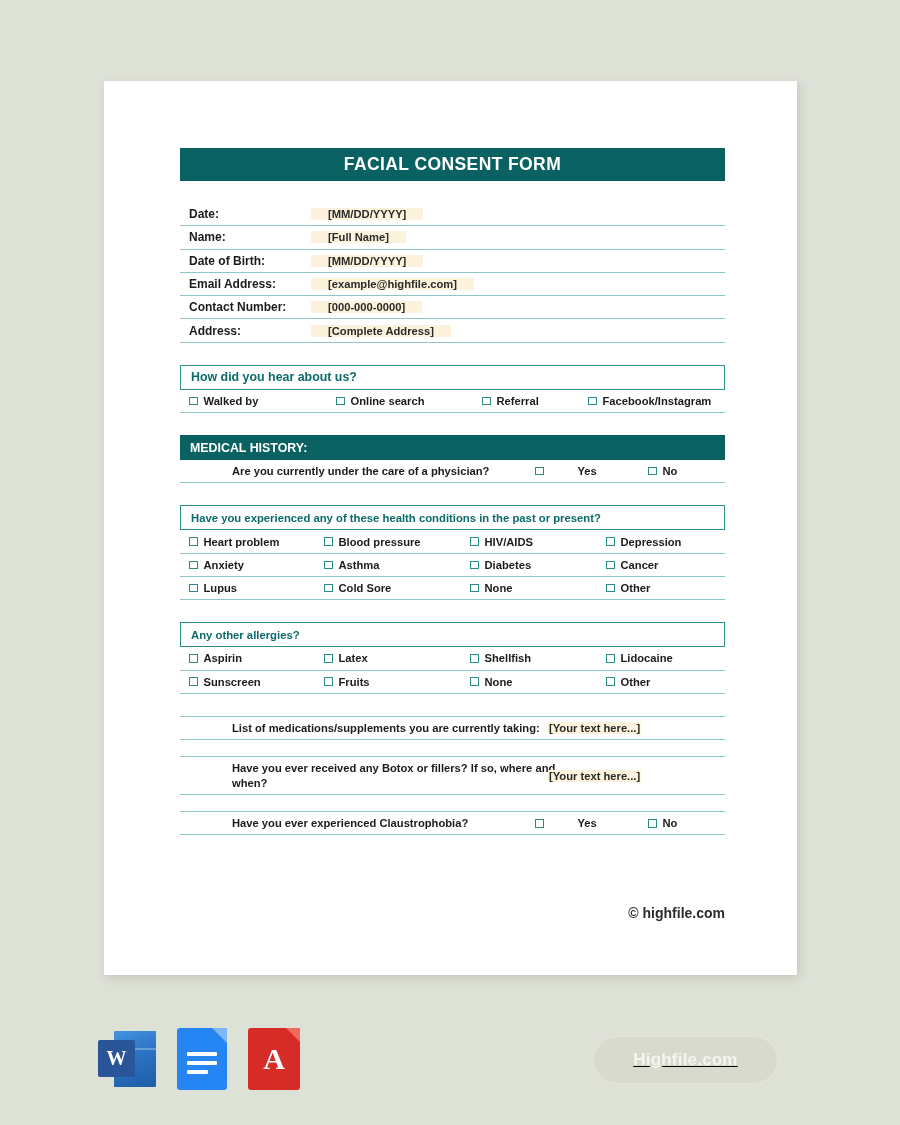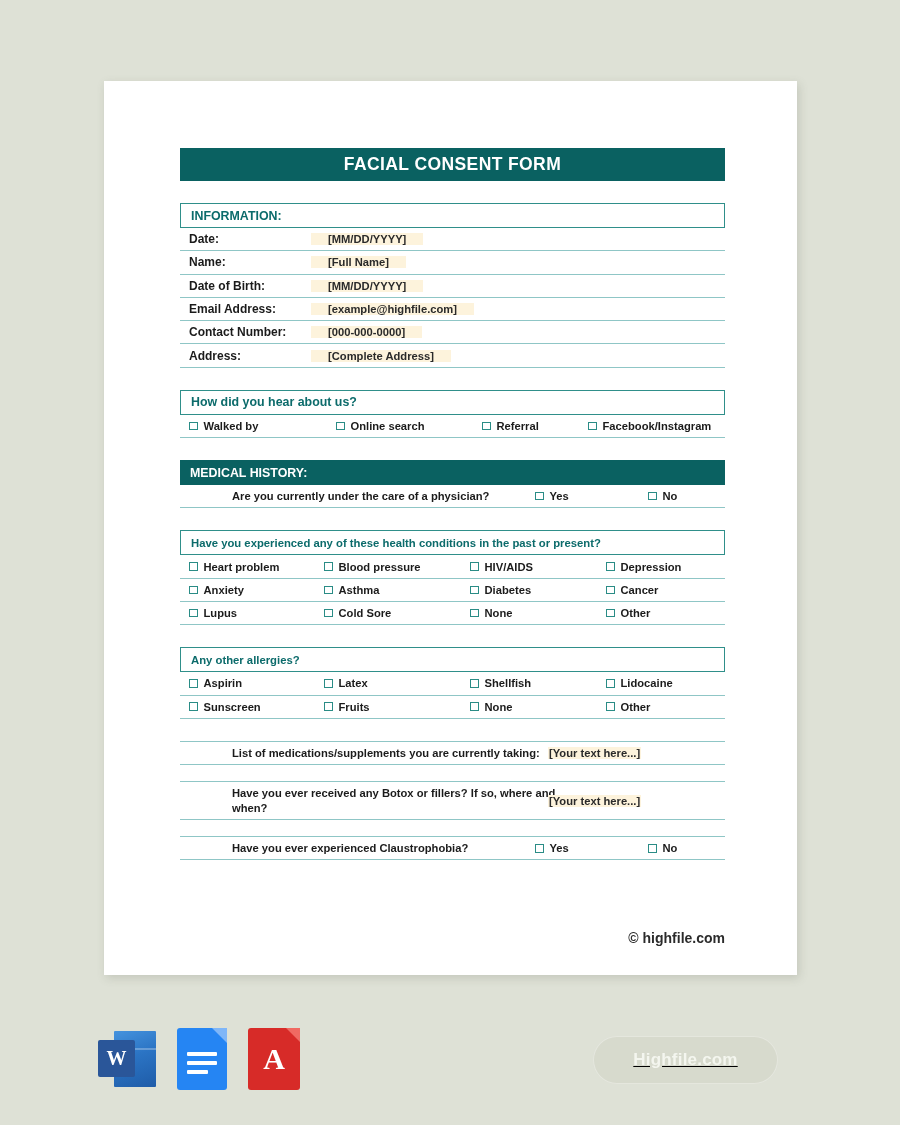--- a/index.html
+++ b/index.html
@@ -153,21 +153,21 @@
     align-items: center;
     font-size: 11.2px;
     font-weight: bold;
     color: #1b1b1b;
   }
   .q-row .yn .box {
     width: 8.5px; height: 8.5px;
     border: 1.5px solid #2a8c86;
     margin-right: 6px; flex-shrink: 0; background:#fff;
   }
-  .yes-pos { position: absolute; left: 355px; }
+  .yes-pos { position: absolute; left: 355px; gap: 28px; }
   .no-pos  { position: absolute; left: 468px; }
   .q-rel { position: relative; }
 
   .q-text-ans {
     font-size: 11.2px;
     font-weight: bold;
     color: #2a2a2a;
     background: #fdf3dc;
     padding: 0 1px;
   }
@@ -288,23 +288,20 @@
 
 <div class="page-sheet">
   <div class="doc-body">
 
     <div class="title-bar">
       <span class="title-text">FACIAL CONSENT FORM</span>
     </div>
 
     <div class="gap-md"></div>
 
-    <div class="sec-box">
-      <span class="sec-text">INFORMATION:</span>
-    </div>
 
     <div class="info-row">
       <span class="lbl">Date:</span>
       <span class="val">[MM/DD/YYYY]</span>
     </div>
     <div class="info-row">
       <span class="lbl">Name:</span>
       <span class="val">[Full Name]</span>
     </div>
     <div class="info-row">

